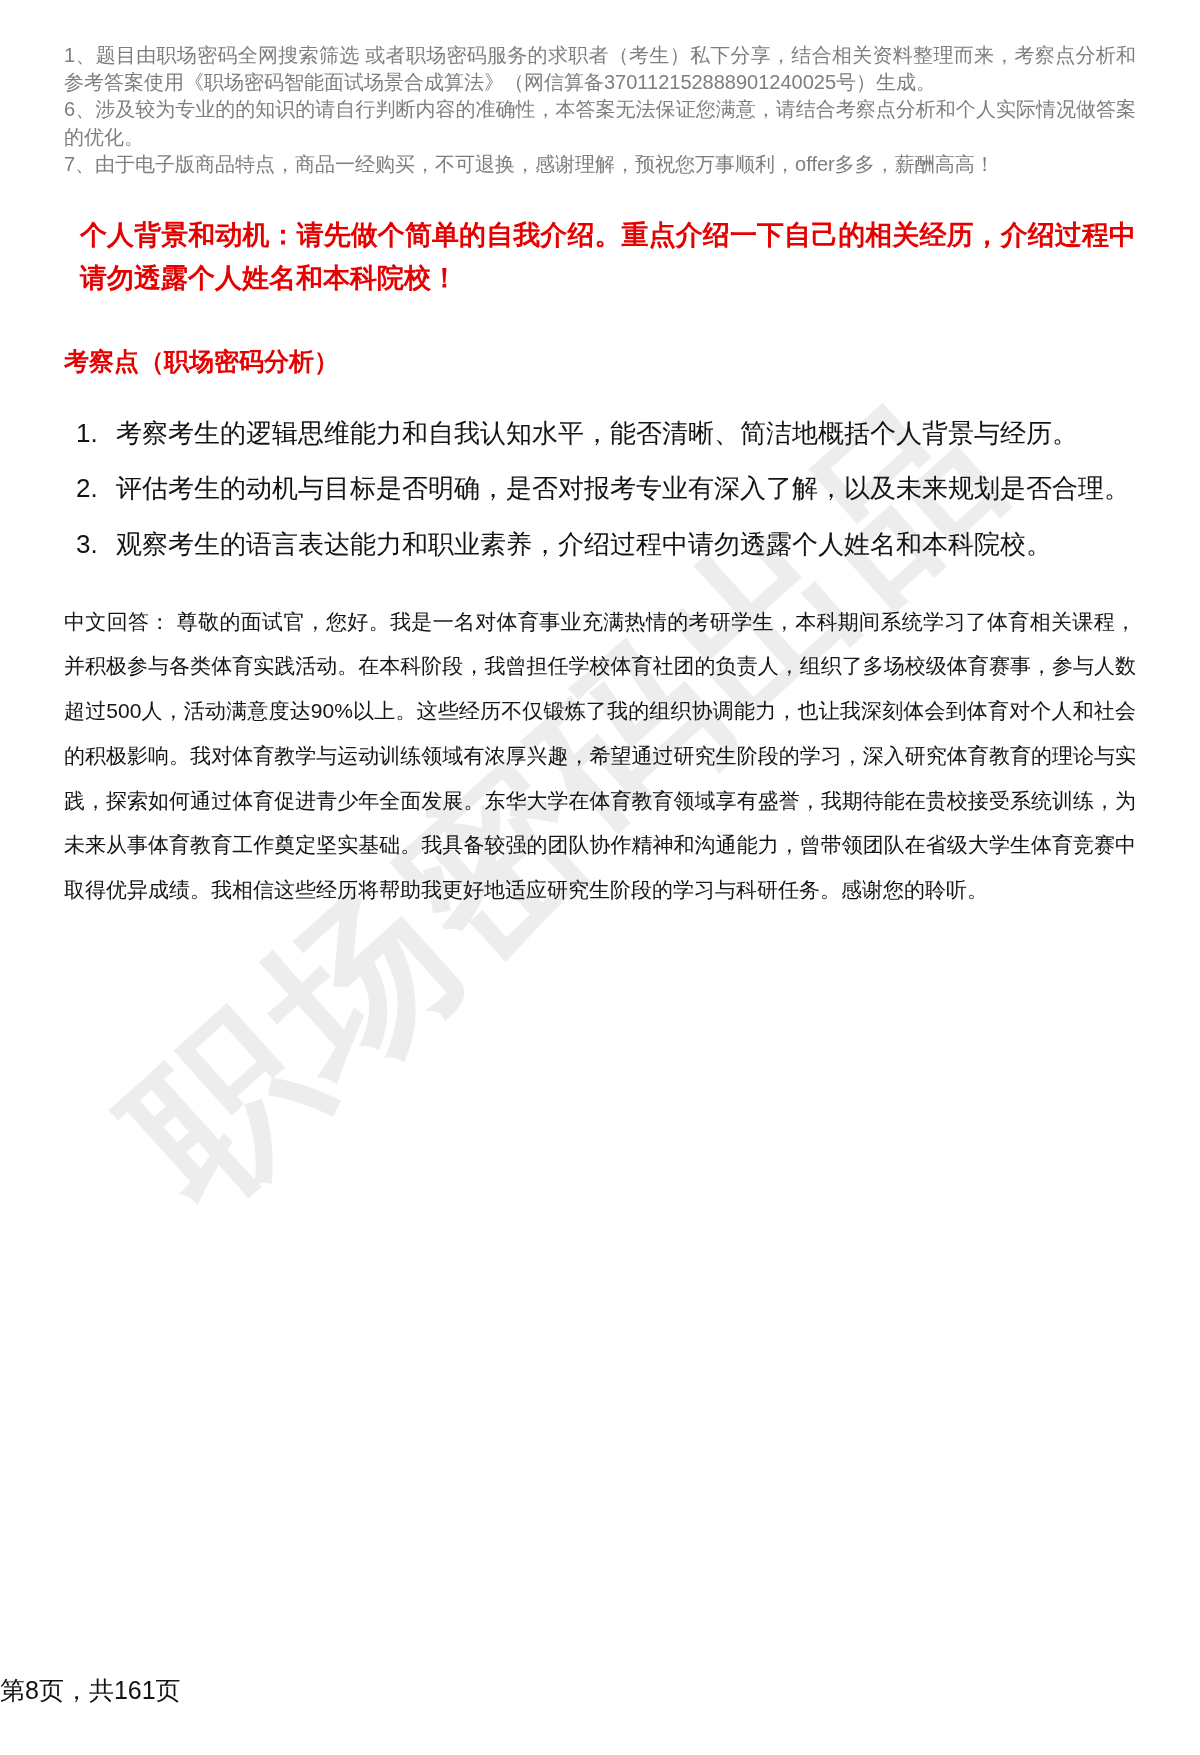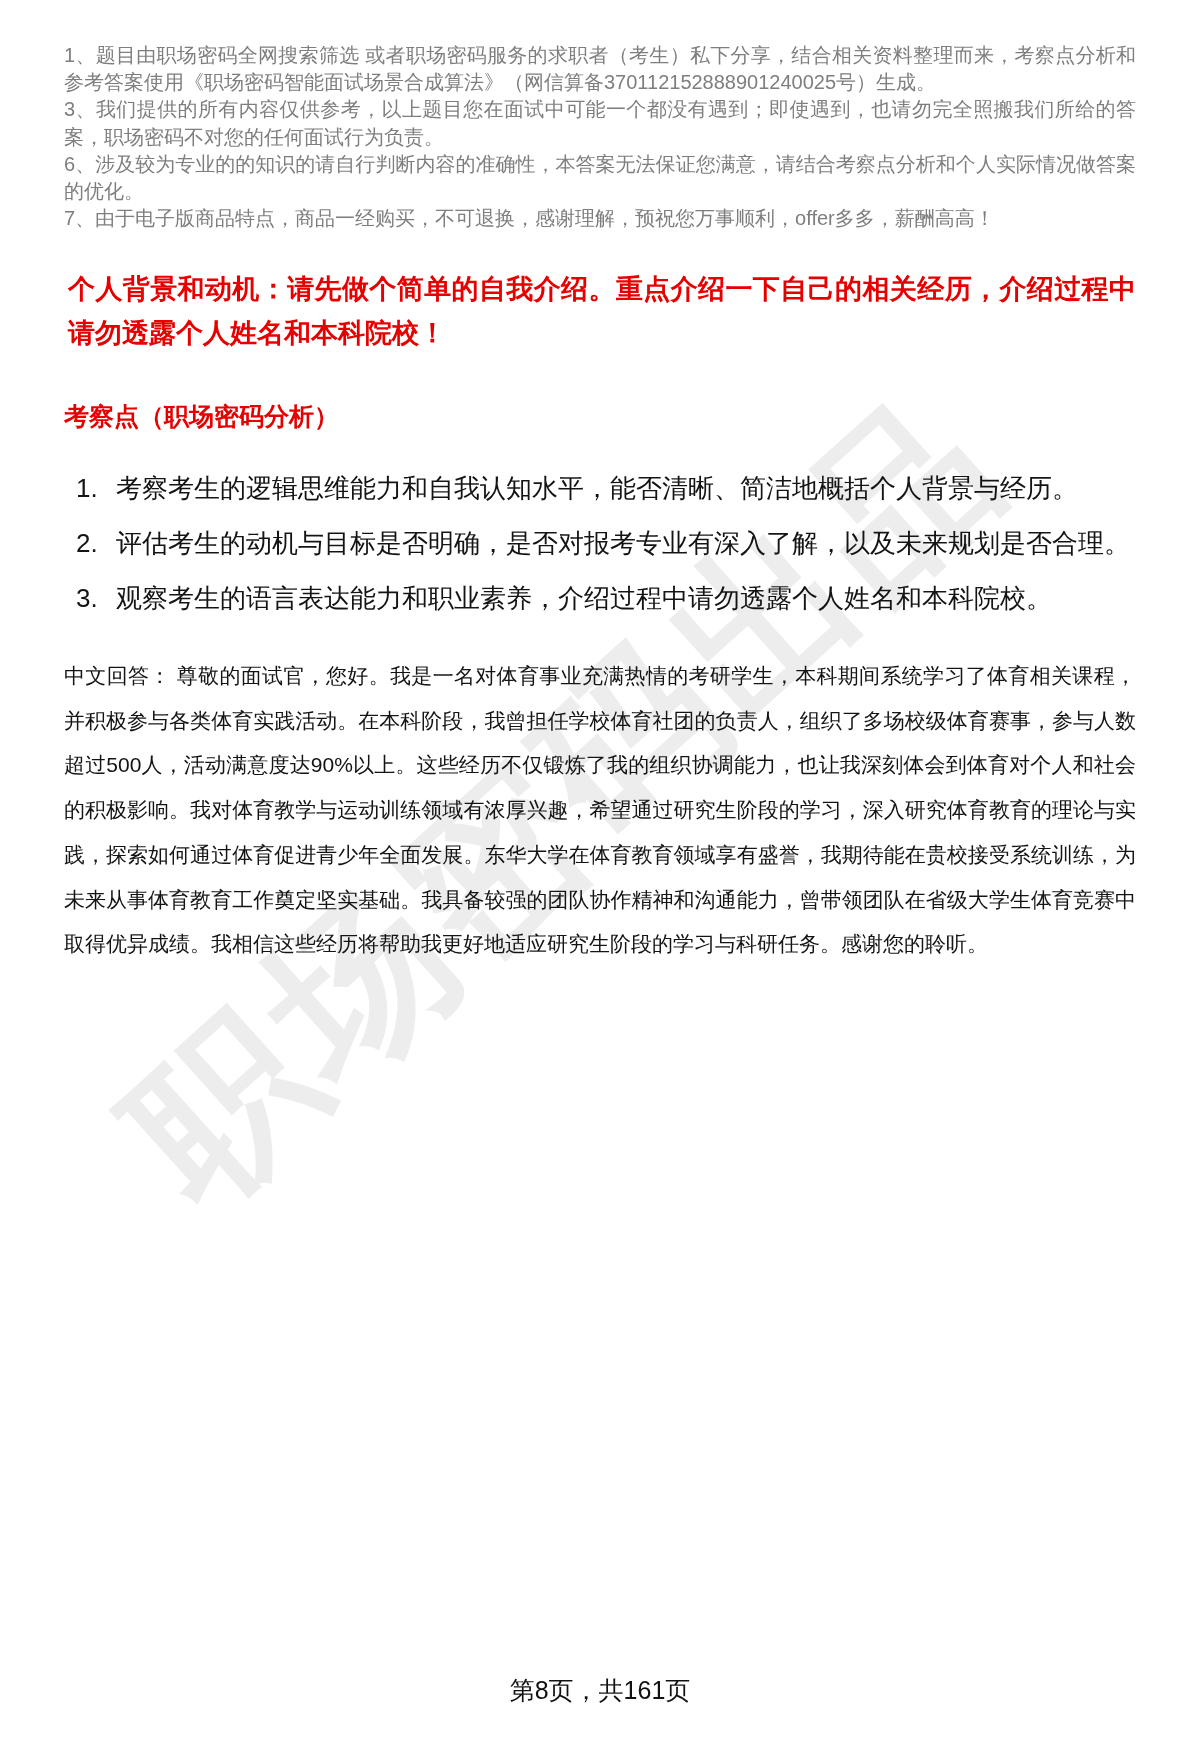--- a/index.html
+++ b/index.html
@@ -35,21 +35,21 @@
     padding: 42px 64px 0 64px;
   }
   .disclaimer p {
     margin: 0;
     font-size: 20px;
     line-height: 1.36;
     color: #7e7e7e;
     text-align: justify;
   }
   .question-heading {
-    margin: 36px 0 0 4px;
+    margin: 36px 0 0 16px;
     font-size: 27px;
     font-weight: bold;
     color: #e60000;
     line-height: 1.6;
     text-align: justify;
   }
   .analysis-title {
     margin: 46px 0 0 0;
     font-size: 25px;
     font-weight: bold;
@@ -79,38 +79,36 @@
     font-size: 21px;
     line-height: 2.13;
     color: #141414;
     text-align: justify;
   }
   .page-footer {
     position: absolute;
     left: 0;
     bottom: 48px;
     width: 100%;
-    text-align: center;
     font-size: 25px;
     color: #111111;
     z-index: 1;
   }
 </style>
 </head>
 <body>
 
 <div class="page">
 
   <div class="watermark">职场密码出品</div>
 
   <div class="content">
 
     <section class="disclaimer">
       <p>1、题目由职场密码全网搜索筛选 或者职场密码服务的求职者（考生）私下分享，结合相关资料整理而来，考察点分析和参考答案使用《职场密码智能面试场景合成算法》（网信算备370112152888901240025号）生成。</p>
-      <p>3、我们提供的所有内容仅供参考，以上题目您在面试中可能一个都没有遇到；即使遇到，也请勿完全照搬我们所给的答案，职场密码不对您的任何面试行为负责。</p>
       <p>6、涉及较为专业的的知识的请自行判断内容的准确性，本答案无法保证您满意，请结合考察点分析和个人实际情况做答案的优化。</p>
       <p>7、由于电子版商品特点，商品一经购买，不可退换，感谢理解，预祝您万事顺利，offer多多，薪酬高高！</p>
     </section>
 
     <h1 class="question-heading">个人背景和动机：请先做个简单的自我介绍。重点介绍一下自己的相关经历，介绍过程中请勿透露个人姓名和本科院校！</h1>
 
     <h2 class="analysis-title">考察点（职场密码分析）</h2>
 
     <ol class="analysis-list">
       <li class="analysis-item">

